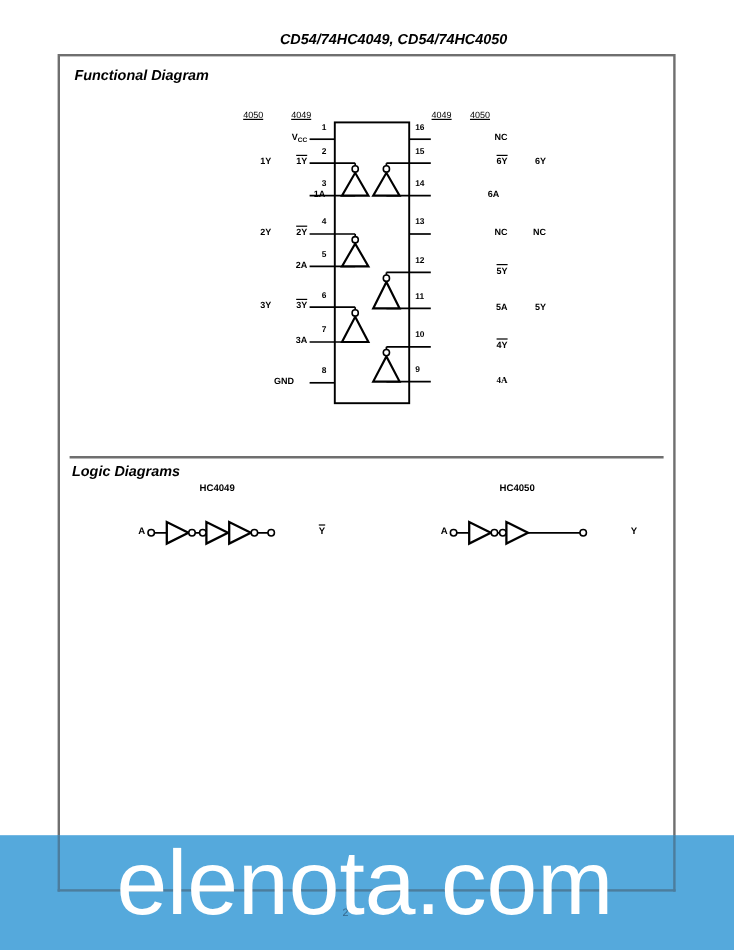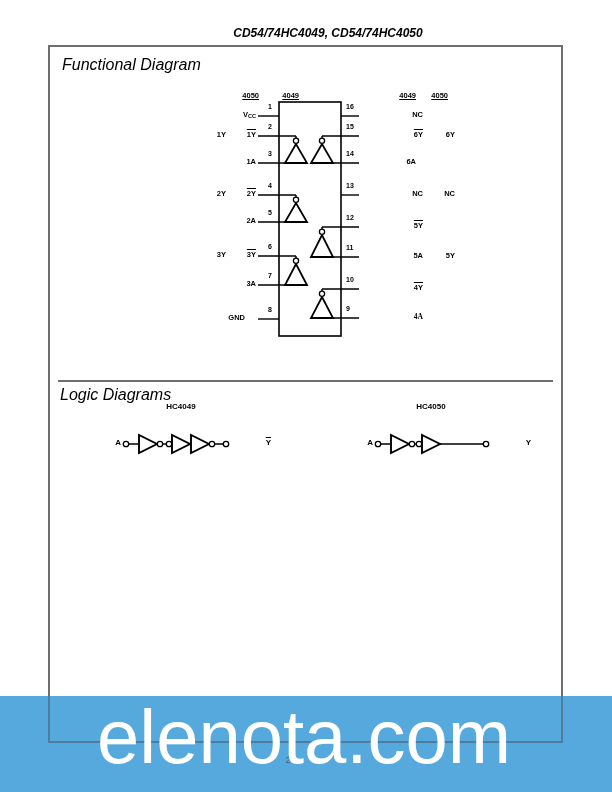--- a/index.html
+++ b/index.html
@@ -10,26 +10,26 @@
   .abs{position:absolute;}
   .title{
     left:0;top:26px;width:576px;text-align:center;
     font-size:12px;font-weight:bold;font-style:italic;margin-left:40px;
   }
   .page-rect{
     left:48px;top:45px;width:515px;height:698px;
     border:2px solid #6f6f6f;box-sizing:border-box;background:#fff;
   }
   .sec-head{
-    font-size:16px;font-weight:normal;font-style:italic;white-space:nowrap;
+    font-size:12px;font-weight:bold;font-style:italic;white-space:nowrap;
   }
   .art{left:0;top:0;width:612px;height:792px;pointer-events:none;}
   .colhdr{
-    width:30px;text-align:right;font-size:7.5px;font-weight:bold;
-    text-decoration:underline;white-space:nowrap;margin-left:33px;
+    width:30px;text-align:center;font-size:7.5px;font-weight:normal;
+    text-decoration:underline;white-space:nowrap;
   }
   .pnum{width:42px;text-align:right;font-size:7px;font-weight:bold;}
   .pnum-r{width:30px;text-align:left;font-size:7px;font-weight:bold;}
   .plbl{width:60px;font-size:7.5px;font-weight:bold;white-space:nowrap;}
   .al-r{text-align:right;}
   .al-l{text-align:right;}
   .ovl{text-decoration:overline;}
   .sub{font-size:5.5px;vertical-align:-1px;}
   .gate-title{width:70px;text-align:center;font-size:8px;font-weight:bold;}
   .io-lbl{width:40px;font-size:8px;font-weight:bold;}
@@ -157,21 +157,21 @@
 <div class="abs pnum-r" style="left:346px;top:123px;">15</div>
 <div class="abs pnum-r" style="left:346px;top:150px;">14</div>
 <div class="abs pnum-r" style="left:346px;top:182px;">13</div>
 <div class="abs pnum-r" style="left:346px;top:214px;">12</div>
 <div class="abs pnum-r" style="left:346px;top:244px;">11</div>
 <div class="abs pnum-r" style="left:346px;top:276px;">10</div>
 <div class="abs pnum-r" style="left:346px;top:305px;">9</div>
 
 <div class="abs plbl al-r" style="left:196px;top:110px;"><span>V</span><span class="sub">CC</span></div>
 <div class="abs plbl al-r ovl" style="left:196px;top:130px;">1Y</div>
-<div class="abs plbl al-r" style="left:196px;top:157px;">1A</div>
+<div class="abs plbl al-r" style="left:211px;top:157px;">1A</div>
 <div class="abs plbl al-r ovl" style="left:196px;top:189px;">2Y</div>
 <div class="abs plbl al-r" style="left:196px;top:216px;">2A</div>
 <div class="abs plbl al-r ovl" style="left:196px;top:250px;">3Y</div>
 <div class="abs plbl al-r" style="left:196px;top:279px;">3A</div>
 <div class="abs plbl al-r" style="left:185px;top:313px;">GND</div>
 
 <div class="abs plbl al-r" style="left:166px;top:130px;">1Y</div>
 <div class="abs plbl al-r" style="left:166px;top:189px;">2Y</div>
 <div class="abs plbl al-r" style="left:166px;top:250px;">3Y</div>
 

